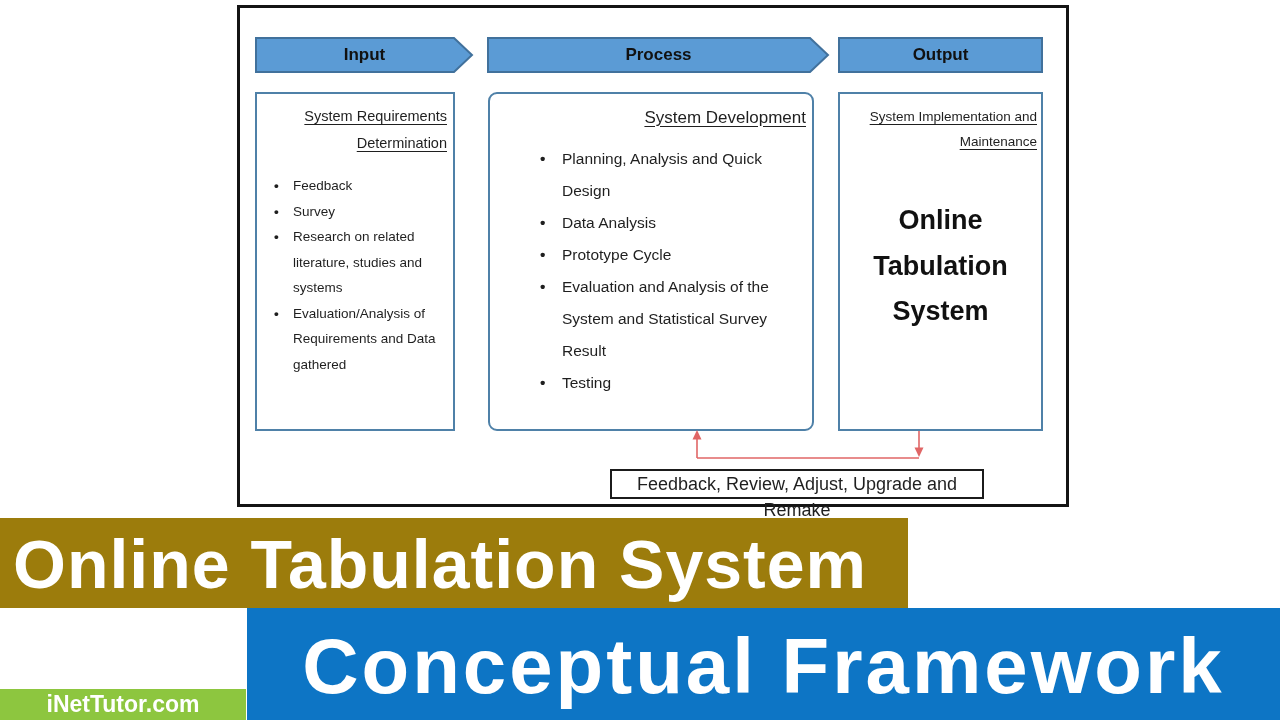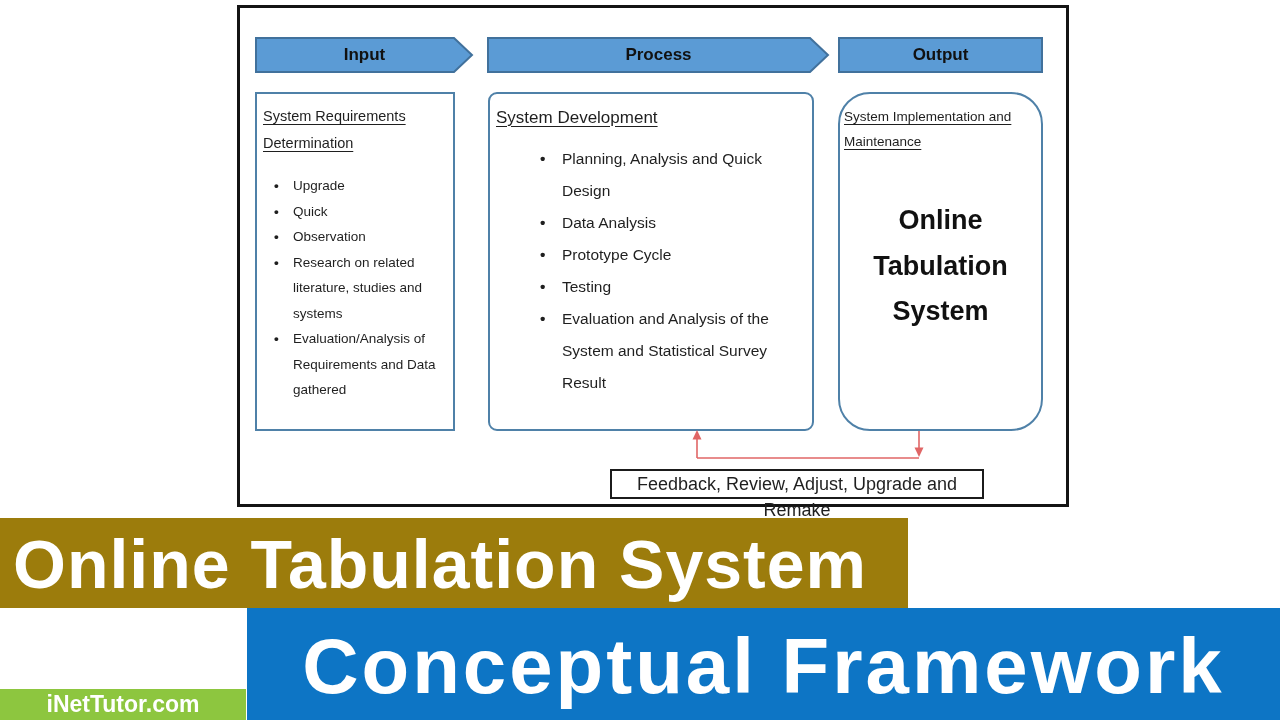--- a/index.html
+++ b/index.html
@@ -29,24 +29,24 @@
   .hdr-process{left:487px;top:37px;width:343px;}
   .hdr-output{left:838px;top:37px;width:205px;}
   .hdr-output .lbl{line-height:36px;border-radius:11px;}
 
   
   .cbox{
     background:#fff;border:2px solid var(--box_border,#4f81a8);
   }
   .box-input{left:255px;top:92px;width:196px;height:335px;}
   .box-process{left:488px;top:92px;width:322px;height:335px;border-radius:9px;}
-  .box-output{left:838px;top:92px;width:201px;height:335px;border-radius:32px;}
+  .box-output{left:838px;top:92px;width:201px;height:335px;}
 
   .btitle{
-    text-align:left;text-decoration:underline;
+    text-align:right;text-decoration:underline;
     text-underline-offset:3px;
   }
   .box-input .btitle{margin:9px 6px 0;font-size:14.5px;line-height:27px;}
   .box-process .btitle{margin:12px 6px 0;font-size:17px;line-height:24px;}
   .box-output .btitle{margin:10px 4px 0;font-size:13.5px;line-height:25px;}
 
   ul.blist{list-style:none;margin:0;padding:0;}
   ul.blist li{position:relative;}
   ul.blist li::before{content:"\2022";position:absolute;left:0;top:0;font-weight:bold;}
   .box-input ul.blist{margin:16px 4px 0 17px;font-size:13.5px;line-height:25.5px;}
@@ -121,36 +121,35 @@
 <div class="abs hdr hdr-output">
   <svg viewBox="0 0 205 36">
     <rect x="1" y="1" width="203" height="34" style="fill:var(--arrow_fill,#5b9bd5);stroke:var(--arrow_border,#41719c);stroke-width:2"></rect>
   </svg>
   <div class="lbl">Output</div>
 </div>
 
 <div class="abs cbox box-input">
   <div class="btitle">System Requirements Determination</div>
   <ul class="blist">
-    <li>Upgrade</li>
-    <li>Quick</li>
-    <li>Observation</li>
+    <li>Feedback</li>
+    <li>Survey</li>
     <li>Research on related literature, studies and systems</li>
     <li>Evaluation/Analysis of Requirements and Data gathered</li>
   </ul>
 </div>
 
 <div class="abs cbox box-process">
   <div class="btitle">System Development</div>
   <ul class="blist">
     <li>Planning, Analysis and Quick Design</li>
     <li>Data Analysis</li>
     <li>Prototype Cycle</li>
+    <li>Evaluation and Analysis of the System and Statistical Survey Result</li>
     <li>Testing</li>
-    <li>Evaluation and Analysis of the System and Statistical Survey Result</li>
   </ul>
 </div>
 
 <div class="abs cbox box-output">
   <div class="btitle">System Implementation and Maintenance</div>
   <div class="product">Online Tabulation System</div>
 </div>
 
 <div class="abs connector">
   <svg viewBox="0 0 236 32">

